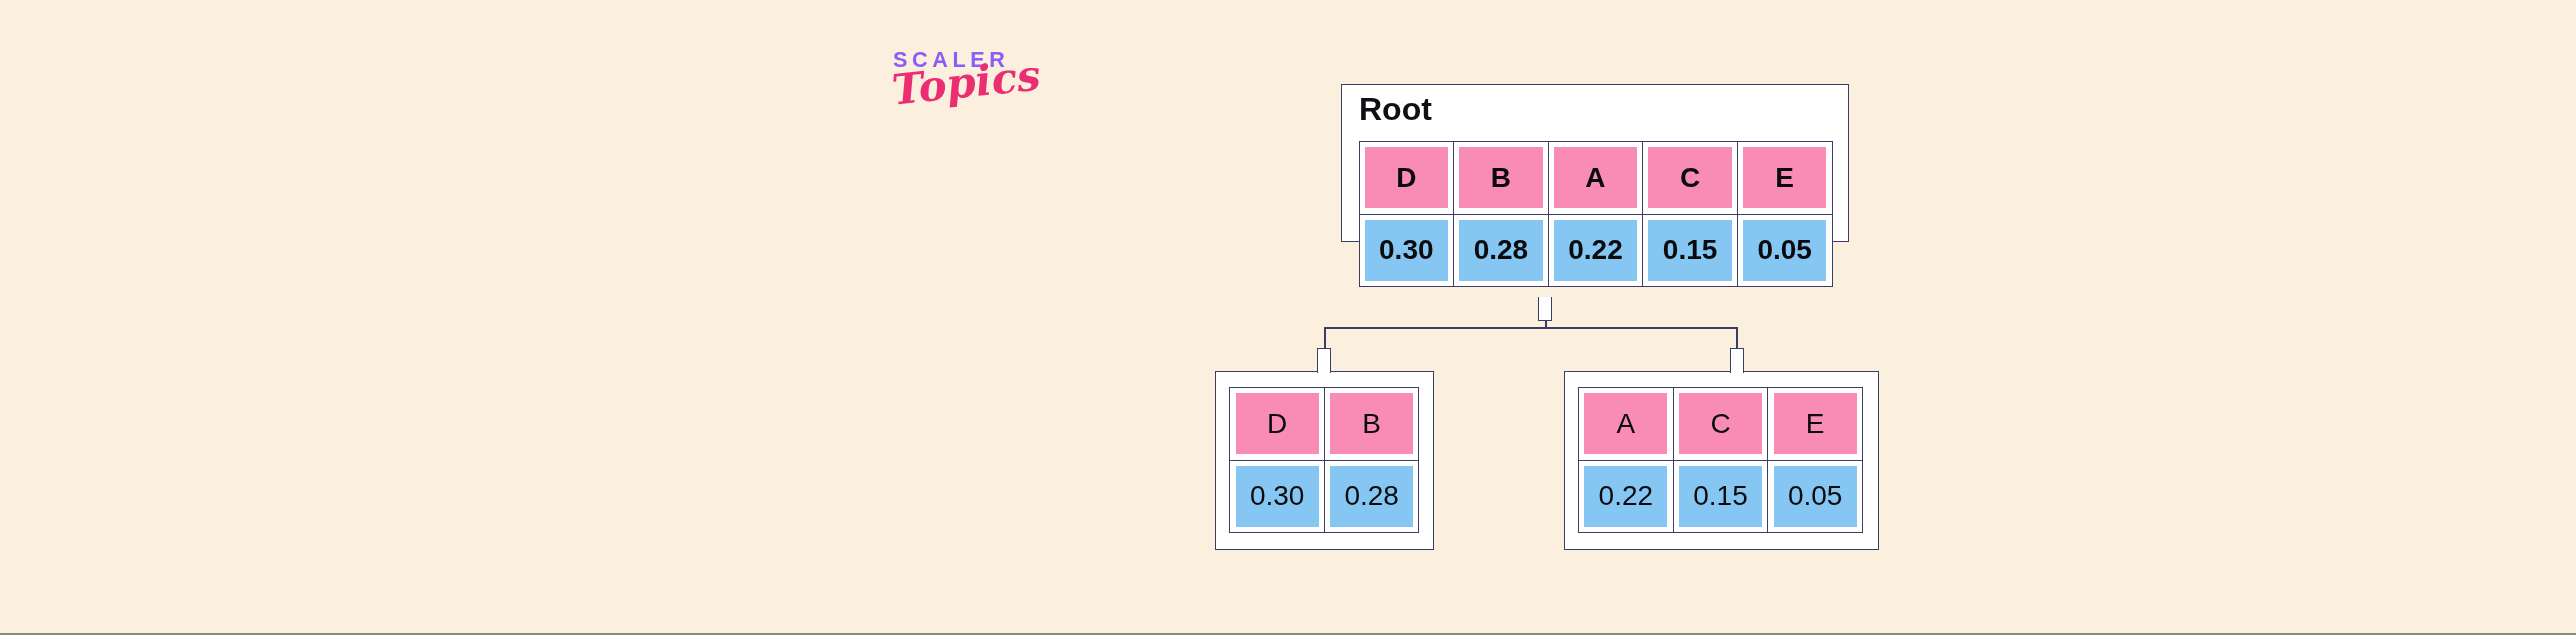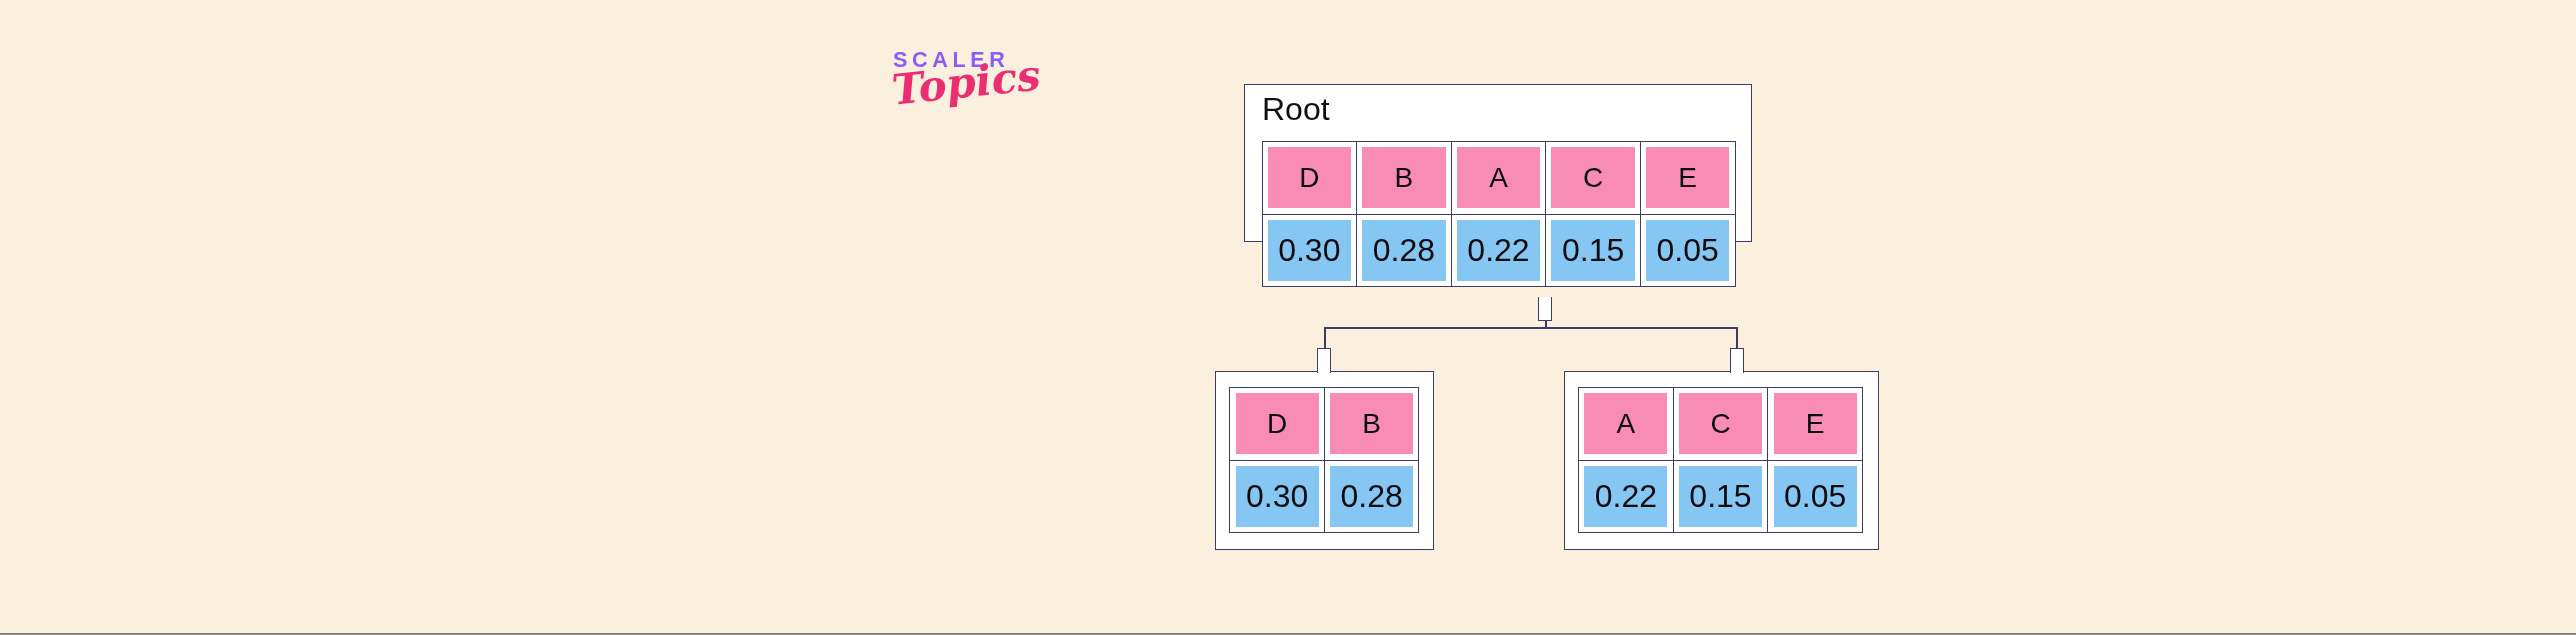--- a/index.html
+++ b/index.html
@@ -64,21 +64,21 @@
   .tcell + .tcell { border-left: 1.5px solid #3C3C64; }
   .fill {
     flex: 1;
     margin: 5.2px;
     display: flex;
     align-items: center;
     justify-content: center;
     color: #0B0B0D;
   }
   .fill.pink { background: #F98CB5; font-size: 28px; }
-  .fill.blue { background: #85C6F2; font-size: 32px; }
+  .fill.blue { background: #85C6F2; font-size: 28px; }
 
   
   .cline { position: absolute; background: #3C3C64; }
   .stub {
     position: absolute;
     background: #FFFFFF;
     box-sizing: border-box;
     z-index: 5;
   }
   .stub.down {  
@@ -102,21 +102,21 @@
 </head>
 <body>
 
 <div class="canvas">
 
   <div class="logo">
     <div class="logo-brand">SCALER</div>
     <div class="logo-sub">Topics</div>
   </div>
 
-  <div class="node" style="left:1244px; top:84px; width:508px; height:158px;">
+  <div class="node" style="left:1341px; top:84px; width:508px; height:158px;font-weight:bold;">
     <div class="node-title">Root</div>
     <div class="ptable" style="left:16.5px; top:56px; width:474px; height:146px;">
       <div class="trow">
         <div class="tcell">
             <div class="fill pink">D</div>
           </div>
         <div class="tcell">
             <div class="fill pink">B</div>
           </div>
         <div class="tcell">

